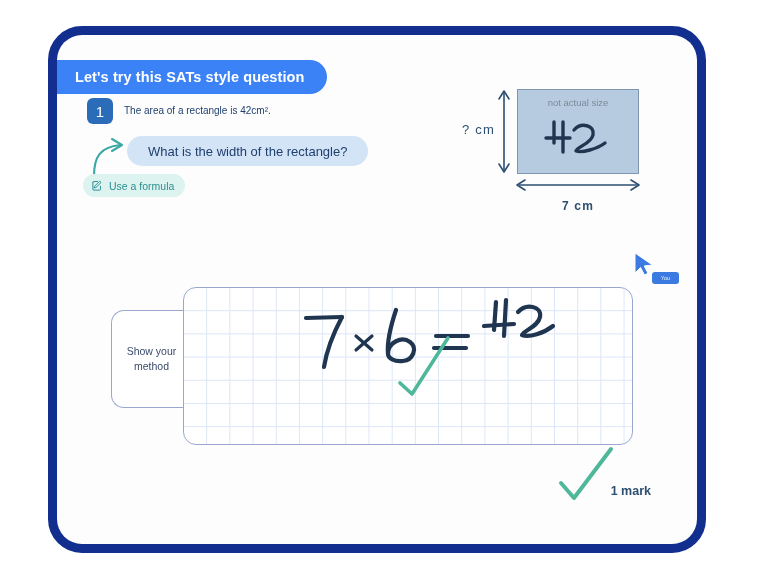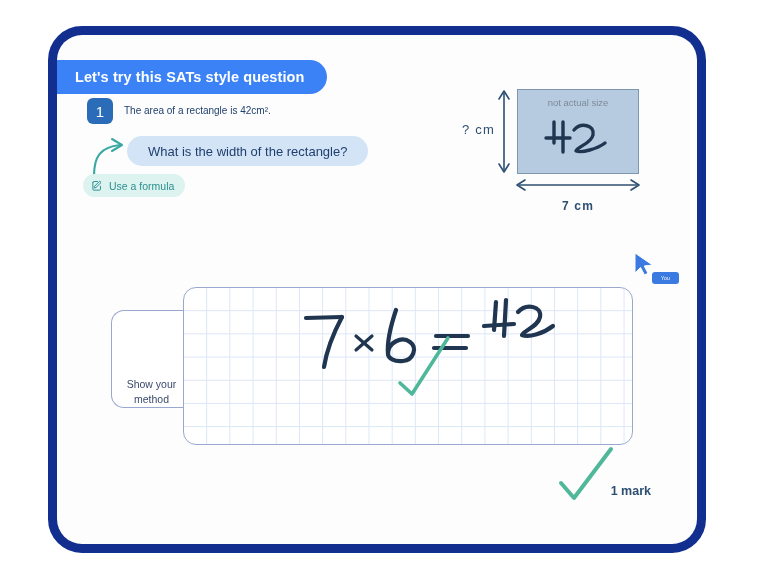--- a/index.html
+++ b/index.html
@@ -149,21 +149,21 @@
 
   
   #method-tab{
     position:absolute;
     left:54px; top:275px;
     width:80px;height:98px;
     background:#ffffff;
     border:1px solid #9aa8d0;
     border-right:none;
     border-radius:13px 0 0 13px;
-    display:flex;align-items:flex-end;justify-content:center;
+    display:flex;align-items:center;justify-content:center;
     text-align:center;
     color:#3b4a6b;
     font-size:10.5px;
     line-height:15px;
     box-sizing:border-box;
   }
 
   
   #grid-panel{
     position:absolute;

